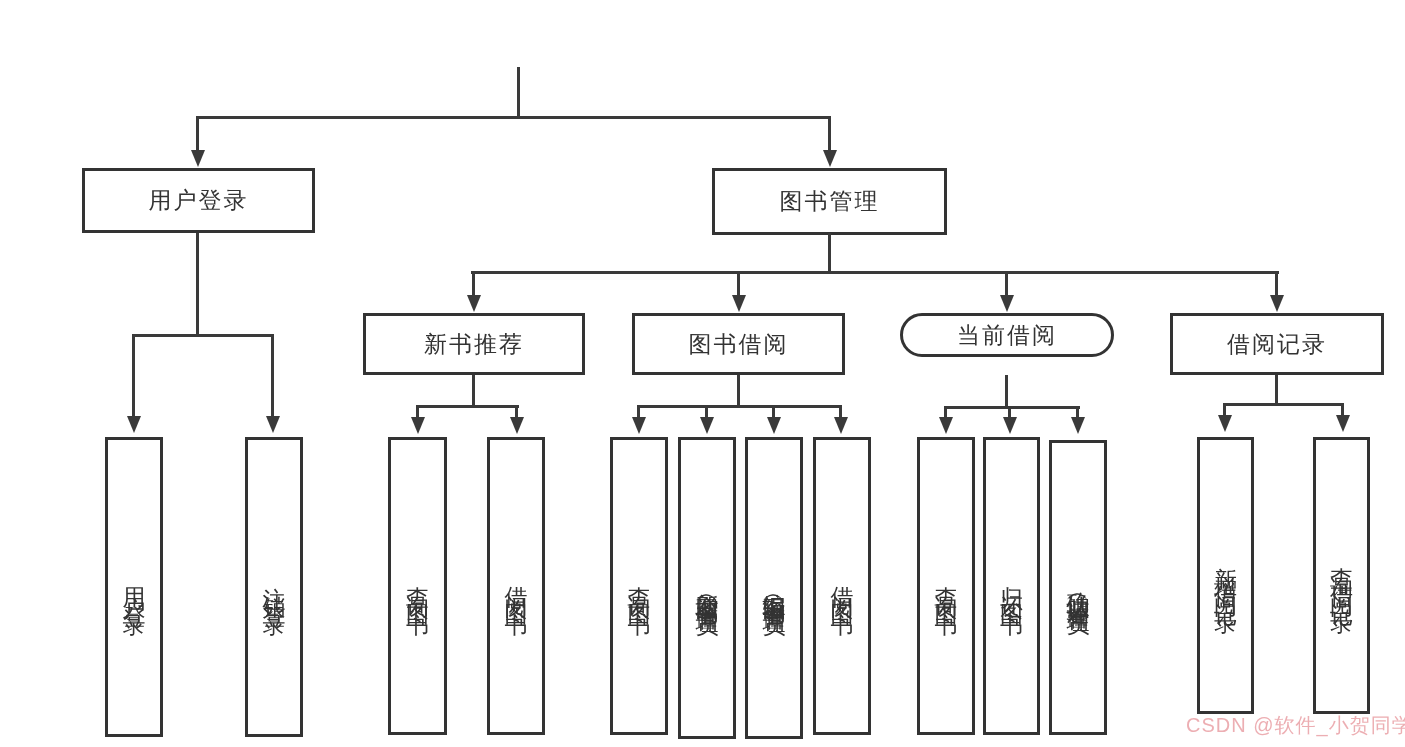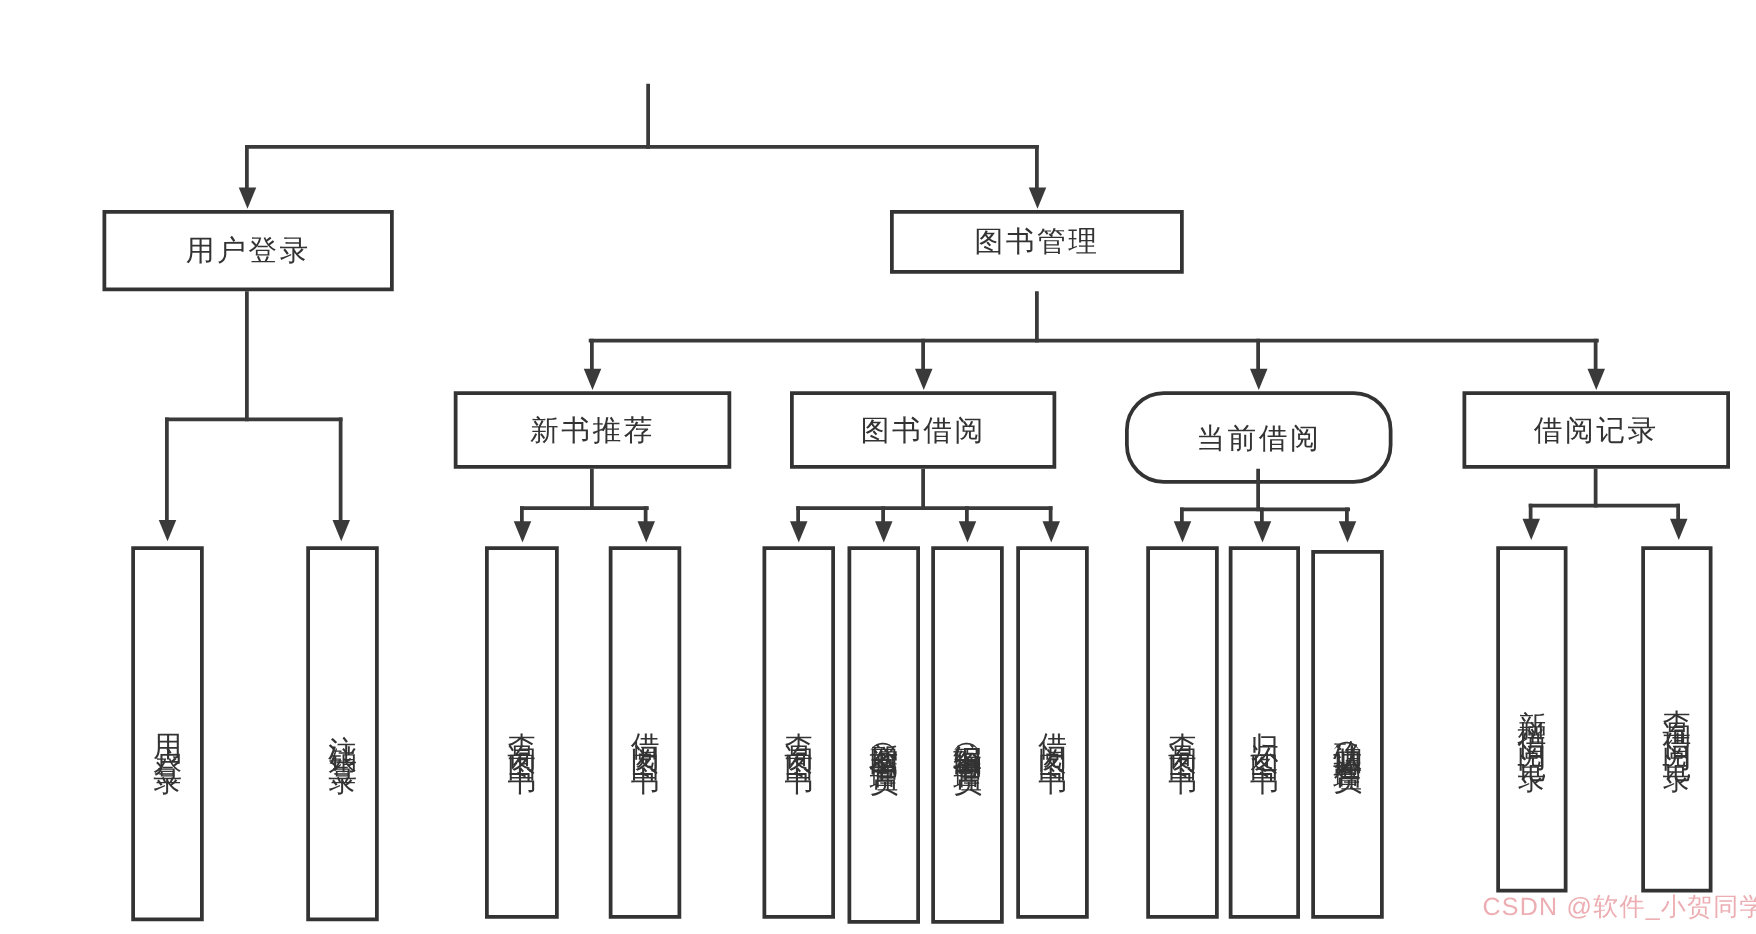--- a/index.html
+++ b/index.html
@@ -66,21 +66,21 @@
   <div class="line" style="left:517px;top:67px;width:3px;height:52px;"></div>
   <div class="line" style="left:196px;top:116px;width:635px;height:3px;"></div>
   <div class="line" style="left:196px;top:116px;width:3px;height:36px;"></div>
   <div class="arrowhead" style="left:191px;top:150px;"></div>
   <div class="line" style="left:828px;top:116px;width:3px;height:36px;"></div>
   <div class="arrowhead" style="left:823px;top:150px;"></div>
 
   <div class="box" style="left:82px;top:168px;width:233px;height:65px;">
     <span class="hlabel">用户登录</span>
   </div>
-  <div class="box" style="left:712px;top:168px;width:235px;height:51px;">
+  <div class="box" style="left:712px;top:168px;width:235px;height:67px;">
     <span class="hlabel">图书管理</span>
   </div>
 
   <div class="line" style="left:196px;top:233px;width:3px;height:104px;"></div>
   <div class="line" style="left:132px;top:334px;width:142px;height:3px;"></div>
   <div class="line" style="left:132px;top:334px;width:3px;height:84px;"></div>
   <div class="arrowhead" style="left:127px;top:416px;"></div>
   <div class="line" style="left:271px;top:334px;width:3px;height:84px;"></div>
   <div class="arrowhead" style="left:266px;top:416px;"></div>
 
@@ -101,21 +101,21 @@
   <div class="arrowhead" style="left:1000px;top:295px;"></div>
   <div class="line" style="left:1275px;top:271px;width:3px;height:26px;"></div>
   <div class="arrowhead" style="left:1270px;top:295px;"></div>
 
   <div class="box" style="left:363px;top:313px;width:222px;height:62px;">
     <span class="hlabel">新书推荐</span>
   </div>
   <div class="box" style="left:632px;top:313px;width:213px;height:62px;">
     <span class="hlabel">图书借阅</span>
   </div>
-  <div class="box" style="left:900px;top:313px;width:214px;height:74px;border-radius:31px;">
+  <div class="box" style="left:900px;top:313px;width:214px;height:44px;border-radius:31px;">
     <span class="hlabel">当前借阅</span>
   </div>
   <div class="box" style="left:1170px;top:313px;width:214px;height:62px;">
     <span class="hlabel">借阅记录</span>
   </div>
 
   <div class="line" style="left:472px;top:375px;width:3px;height:33px;"></div>
   <div class="line" style="left:416px;top:405px;width:103px;height:3px;"></div>
   <div class="line" style="left:416px;top:405px;width:3px;height:14px;"></div>
   <div class="arrowhead" style="left:411px;top:417px;"></div>

